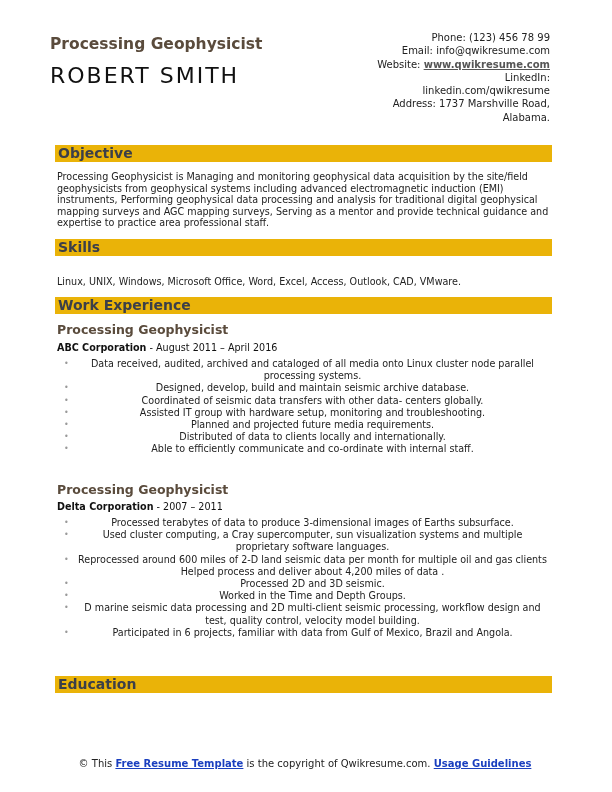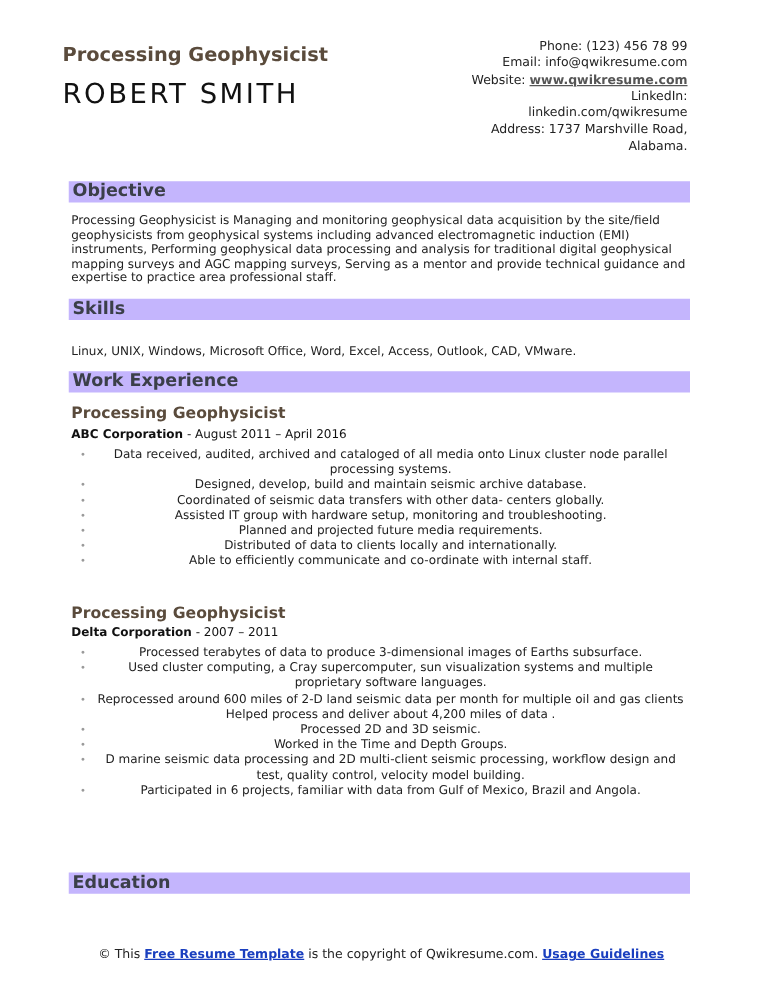--- a/index.html
+++ b/index.html
@@ -4,21 +4,21 @@
   <style>
     html, body { margin: 0; padding: 0; background: #ffffff; }
     body { width: 612px; height: 792px; position: relative; overflow: hidden;
            font-family: "DejaVu Sans", sans-serif; color: #222; }
     .page { position: absolute; left: 0; top: 0; width: 612px; height: 792px; }
     .job-title-top { position: absolute; left: 50px; top: 35px; font-size: 15.5px; font-weight: bold; color: #5a4b3c; }
     .name { position: absolute; left: 50px; top: 63px; font-size: 22px; letter-spacing: 2px; color: #111; }
     .contact { position: absolute; right: 62px; top: 31px; width: 240px; text-align: right;
                font-size: 10px; line-height: 13.3px; color: #222; }
     .contact a { color: #555; text-decoration: underline; font-weight: bold; }
-    .section-bar { position: absolute; left: 55px; width: 497px; height: 17px; background: #c4b5fd; }
+    .section-bar { position: absolute; left: 55px; width: 497px; height: 17px; background: #eab308; }
     .section-bar span { position: absolute; left: 3px; top: 0px; font-size: 14px; font-weight: bold; color: #3b3f49; line-height: 17px; }
     .para { position: absolute; left: 57px; width: 495px; font-size: 9.6px; line-height: 11.5px; color: #222; }
     .subhead { position: absolute; left: 57px; font-size: 12.5px; font-weight: bold; color: #5a4b3c; }
     .company { position: absolute; left: 57px; font-size: 9.6px; color: #111; }
     .company b { font-weight: bold; }
     ul.bullets { position: absolute; left: 57px; width: 490px; margin: 0; padding: 0; list-style: none;
                  font-size: 9.6px; line-height: 12.2px; color: #222; }
     ul.bullets li { position: relative; padding-left: 21px; text-align: center; }
     ul.bullets li::before { content: "•"; position: absolute; left: 7px; top: 0; color: #999; font-size: 8px; }
     .footer { position: absolute; left: 60px; top: 757px; width: 490px; text-align: center;
@@ -78,21 +78,21 @@
   <ul class="bullets" style="top:517px;">
     <li>Processed terabytes of data to produce 3-dimensional images of Earths subsurface.</li>
     <li>Used cluster computing, a Cray supercomputer, sun visualization systems and multiple proprietary software languages.</li>
     <li>Reprocessed around 600 miles of 2-D land seismic data per month for multiple oil and gas clients Helped process and deliver about 4,200 miles of data .</li>
     <li>Processed 2D and 3D seismic.</li>
     <li>Worked in the Time and Depth Groups.</li>
     <li>D marine seismic data processing and 2D multi-client seismic processing, workflow design and test, quality control, velocity model building.</li>
     <li>Participated in 6 projects, familiar with data from Gulf of Mexico, Brazil and Angola.</li>
   </ul>
 
-  <div class="section-bar" style="top:698px;">
+  <div class="section-bar" style="top:676px;">
     <span>Education</span>
   </div>
 
   <div class="footer">
     <span>© This </span><a>Free Resume Template</a><span> is the copyright of Qwikresume.com. </span><a>Usage Guidelines</a>
   </div>
 
 </div>
 
 </body></html>

